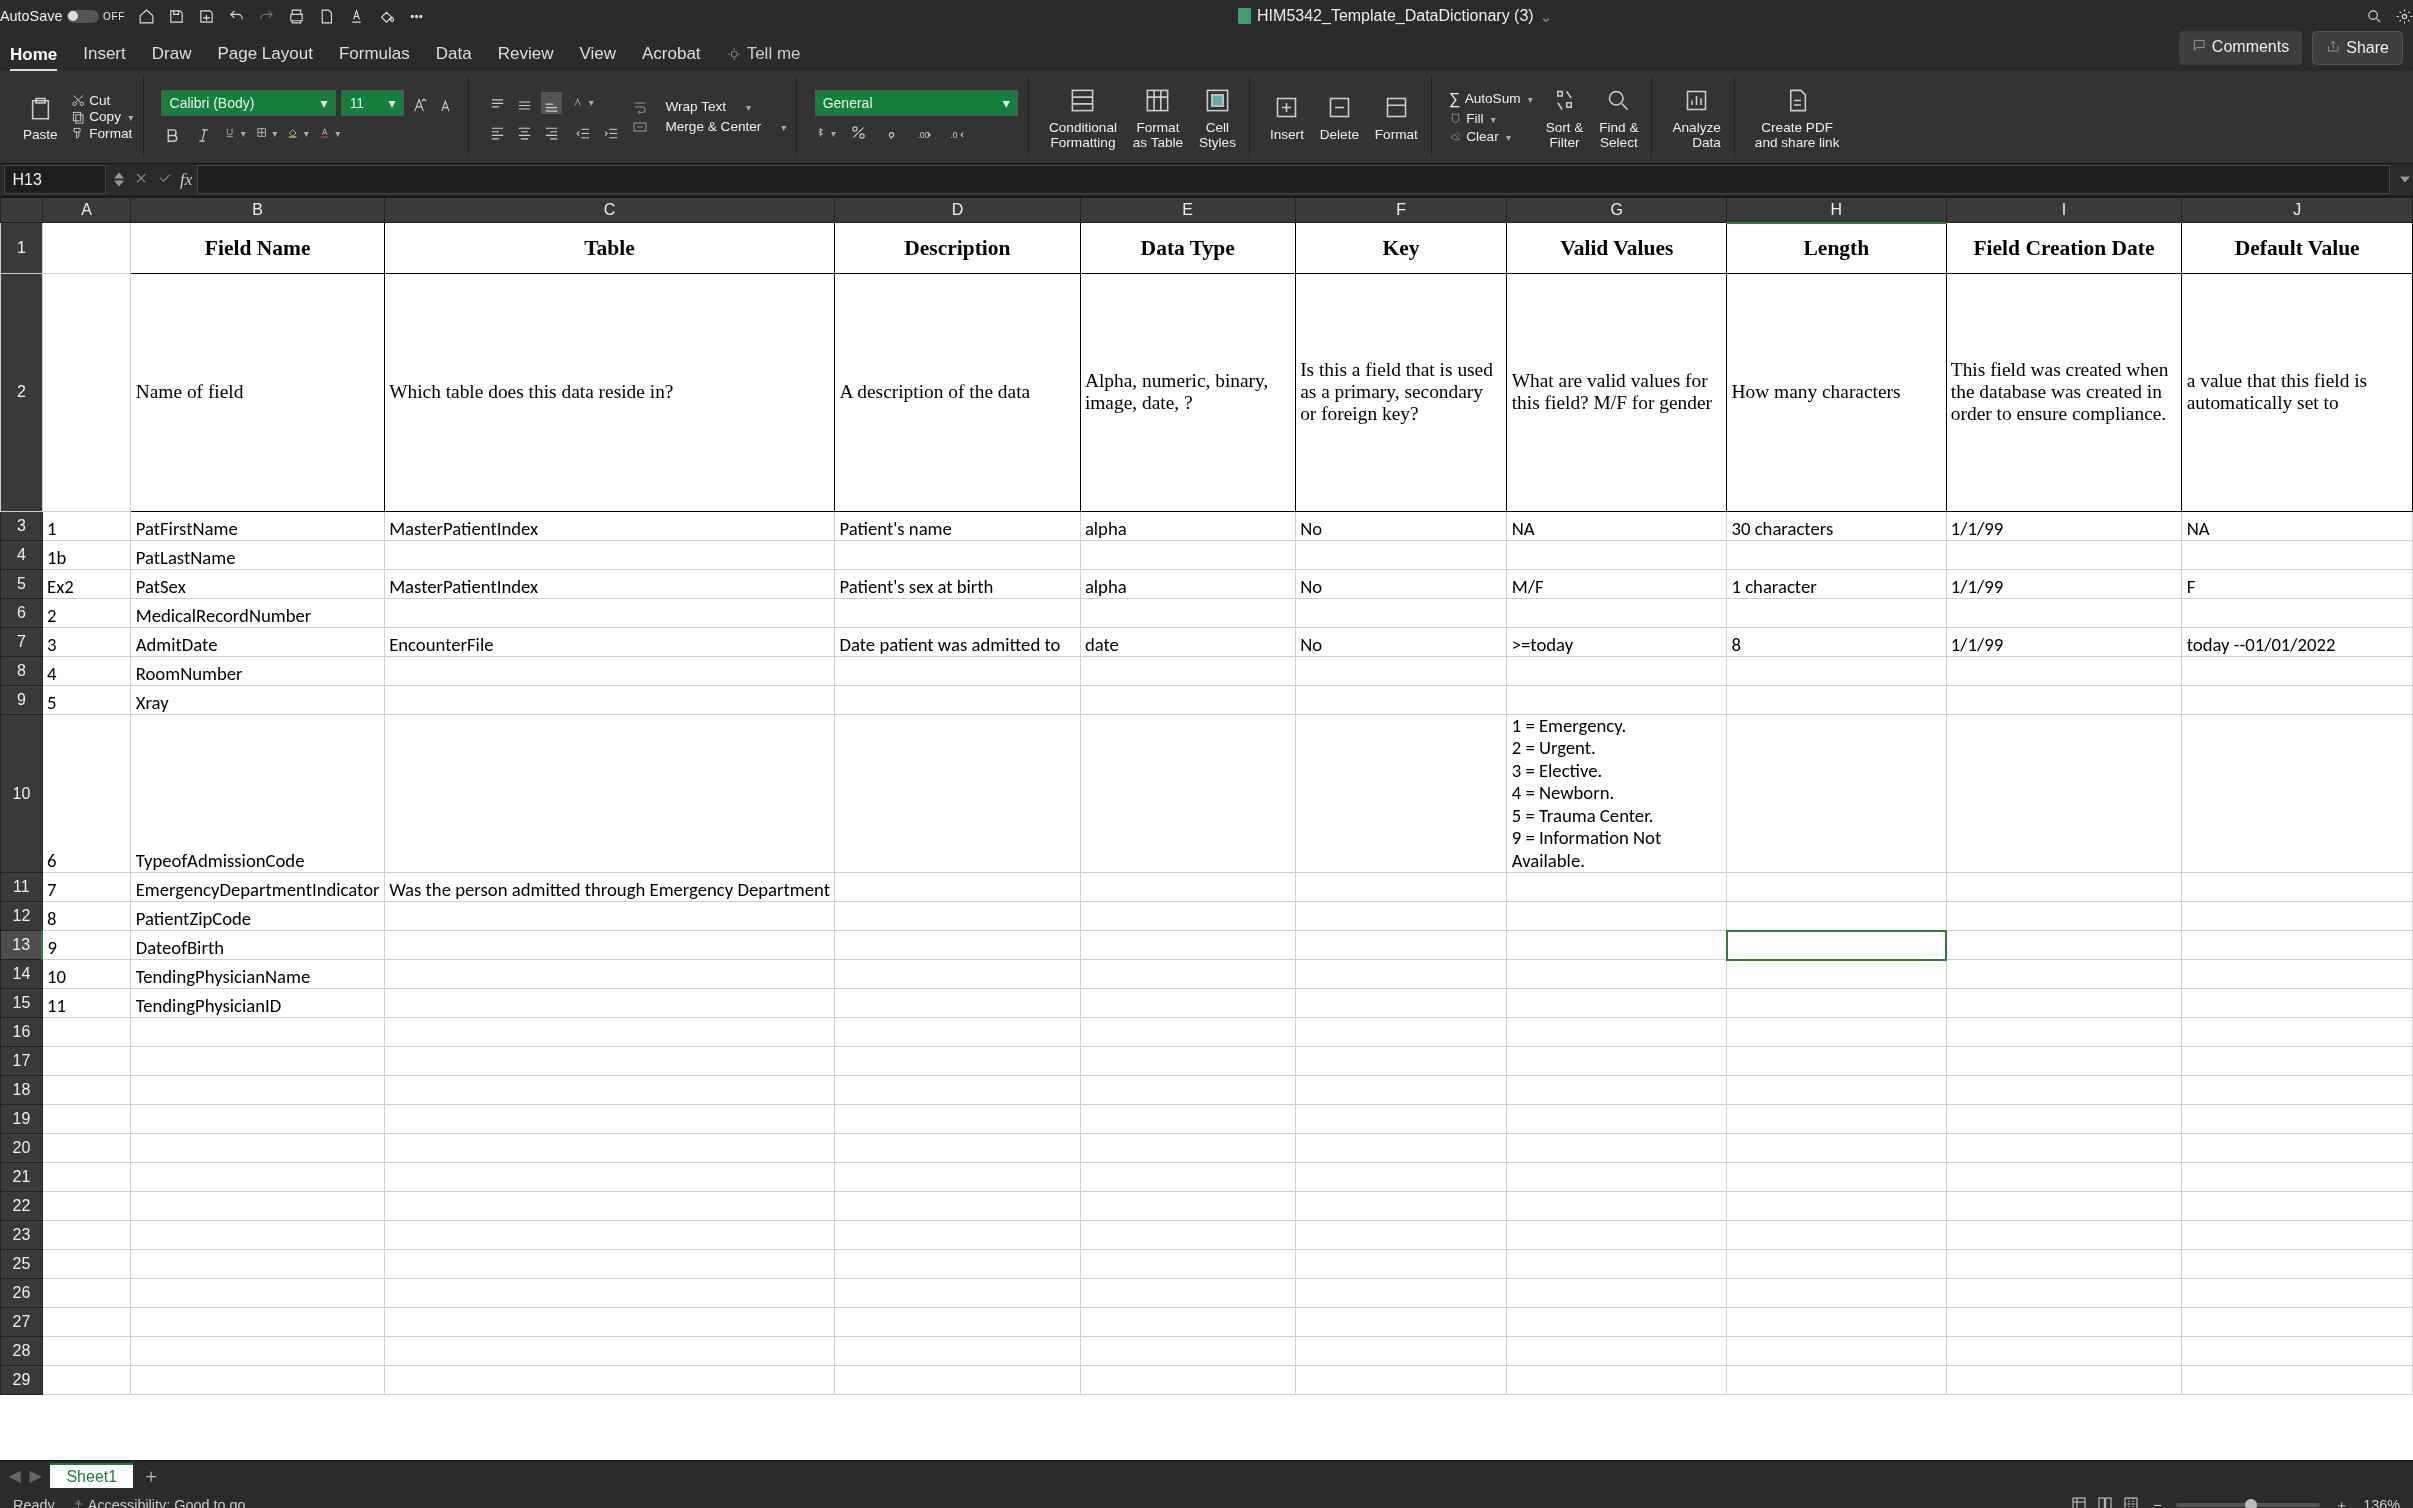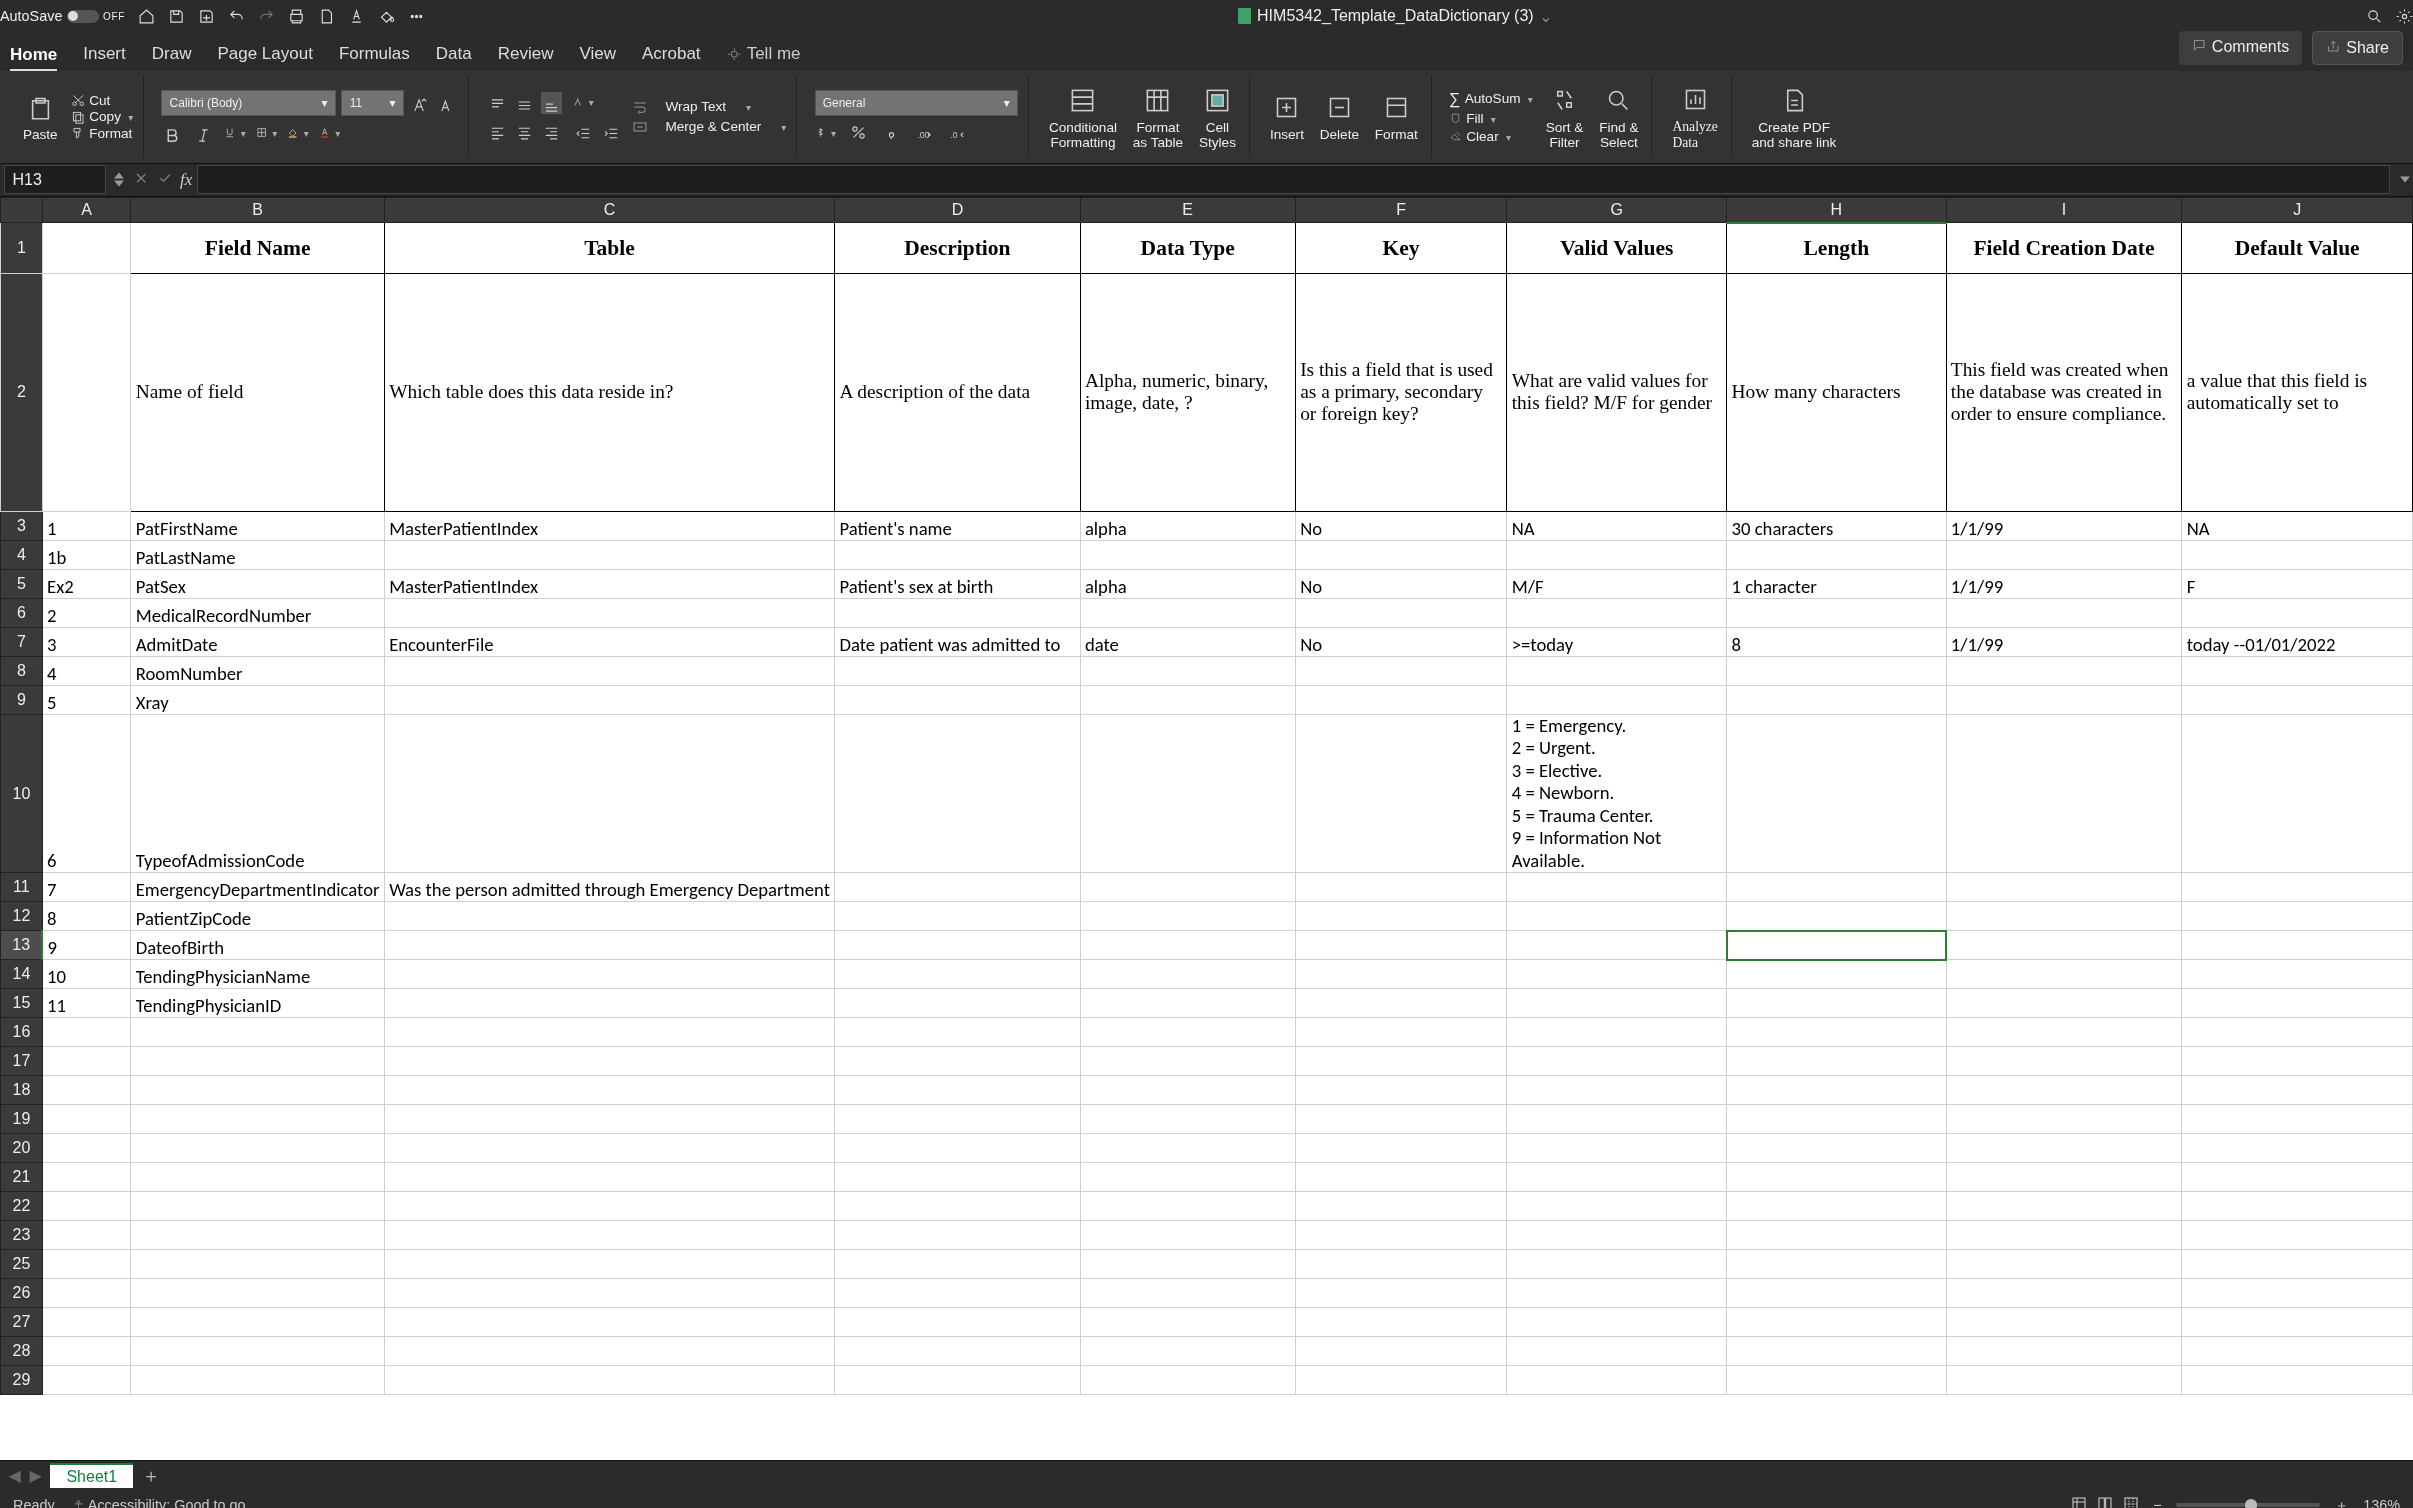--- a/index.html
+++ b/index.html
@@ -120,22 +120,22 @@
   .big-btn .icon-box {
     width: 33px; height: 33px; display:flex; align-items:center; justify-content:center;
   }
   .big-btn svg { width: 27px; height: 27px; stroke: #ccc; fill: none; stroke-width: 1.4; }
   .mini-row {
     display: flex; flex-direction: column; gap: 1.4px; font-size: 13.6px;
   }
   .mini-row .item { display: flex; align-items: center; gap: 4.3px; }
   .mini-row svg { width: 14.4px; height: 14.4px; stroke: #ccc; fill: none; stroke-width: 1.6; }
   .font-select, .size-select, .numfmt-select {
-    background: #737373; color: #eee; border: 0.7px solid #555;
-    height: 24.4px; font-size: 12px; padding: 0 7.2px;
+    background: #15803d; color: #eee; border: 0.7px solid #555;
+    height: 24.4px; font-size: 14px; padding: 0 7.2px;
     display: inline-flex; align-items: center; gap: 5.7px;
   }
   .font-select { width: 158px; }
   .size-select { width: 46px; }
   .numfmt-select { width: 187px; }
   .iconbtn {
     width: 21.5px; height: 21.5px; display: inline-flex;
     align-items:flex-end; justify-content:center;
   }
   .iconbtn svg { width: 17px; height: 17px; stroke:#ccc; fill:none; stroke-width:1.6; }
@@ -742,21 +742,21 @@
   </div>
 
   <div class="group">
     <div class="big-btn">
       <div class="icon-box">
           <svg viewBox="0 0 24 24">
             <rect x="4" y="4" width="16" height="16"></rect>
             <path d="M8 16v-4 M12 16V8 M16 16v-6"></path>
           </svg>
         </div>
-      <span style="white-space:pre-line;text-align:left;font-family:Liberation Serif, serif;">Analyze
+      <span style="white-space:pre-line;text-align:right;">Analyze
 Data</span>
     </div>
   </div>
 
   <div class="group" style="border-right:none;">
     <div class="big-btn">
       <div class="icon-box">
           <svg viewBox="0 0 24 24">
             <path d="M6 3h9l4 4v14H6z"></path>
             <path d="M9 12h6 M9 16h6"></path>

